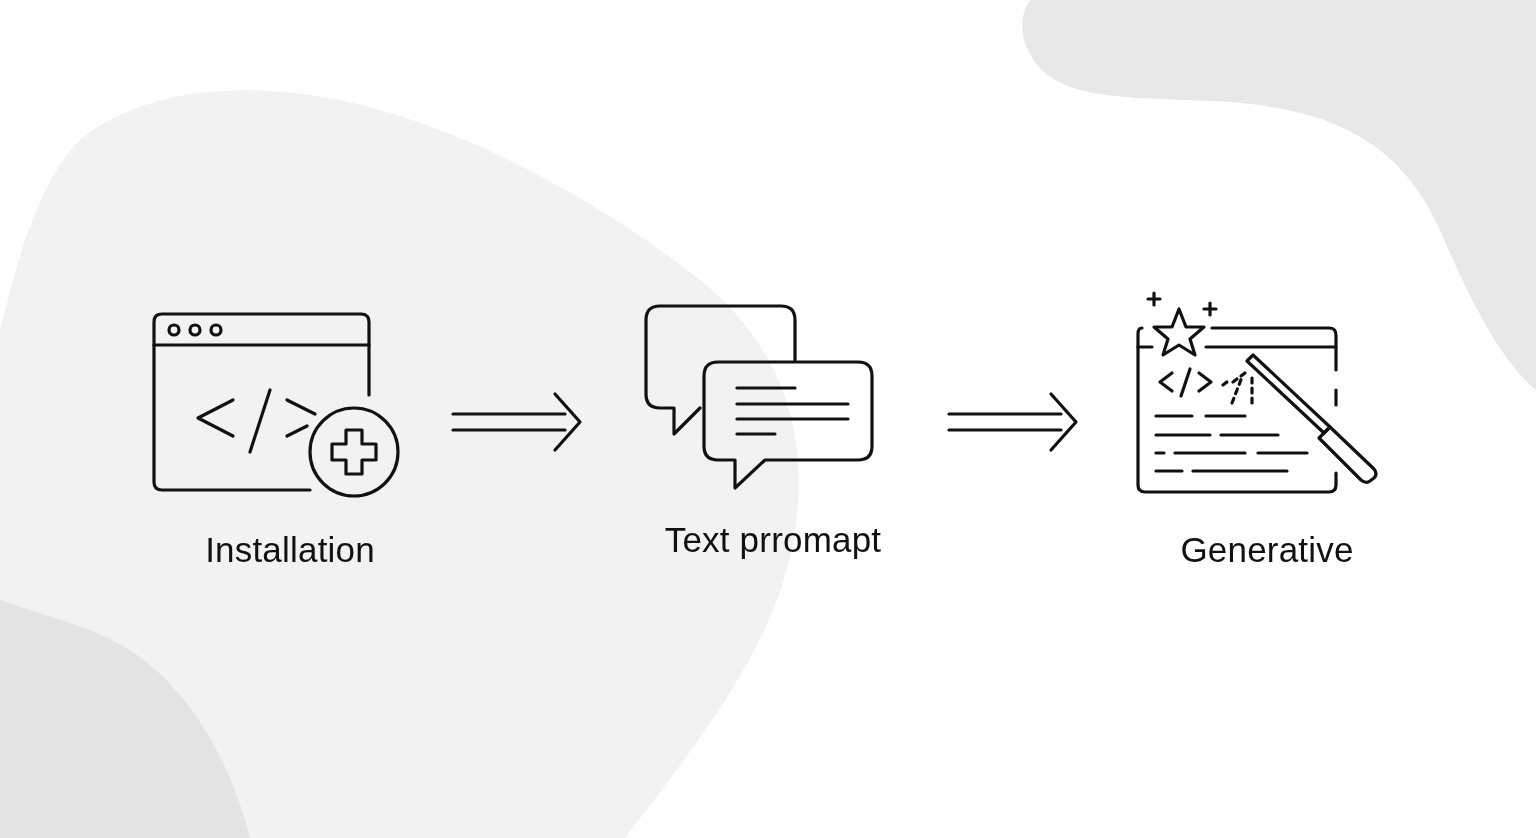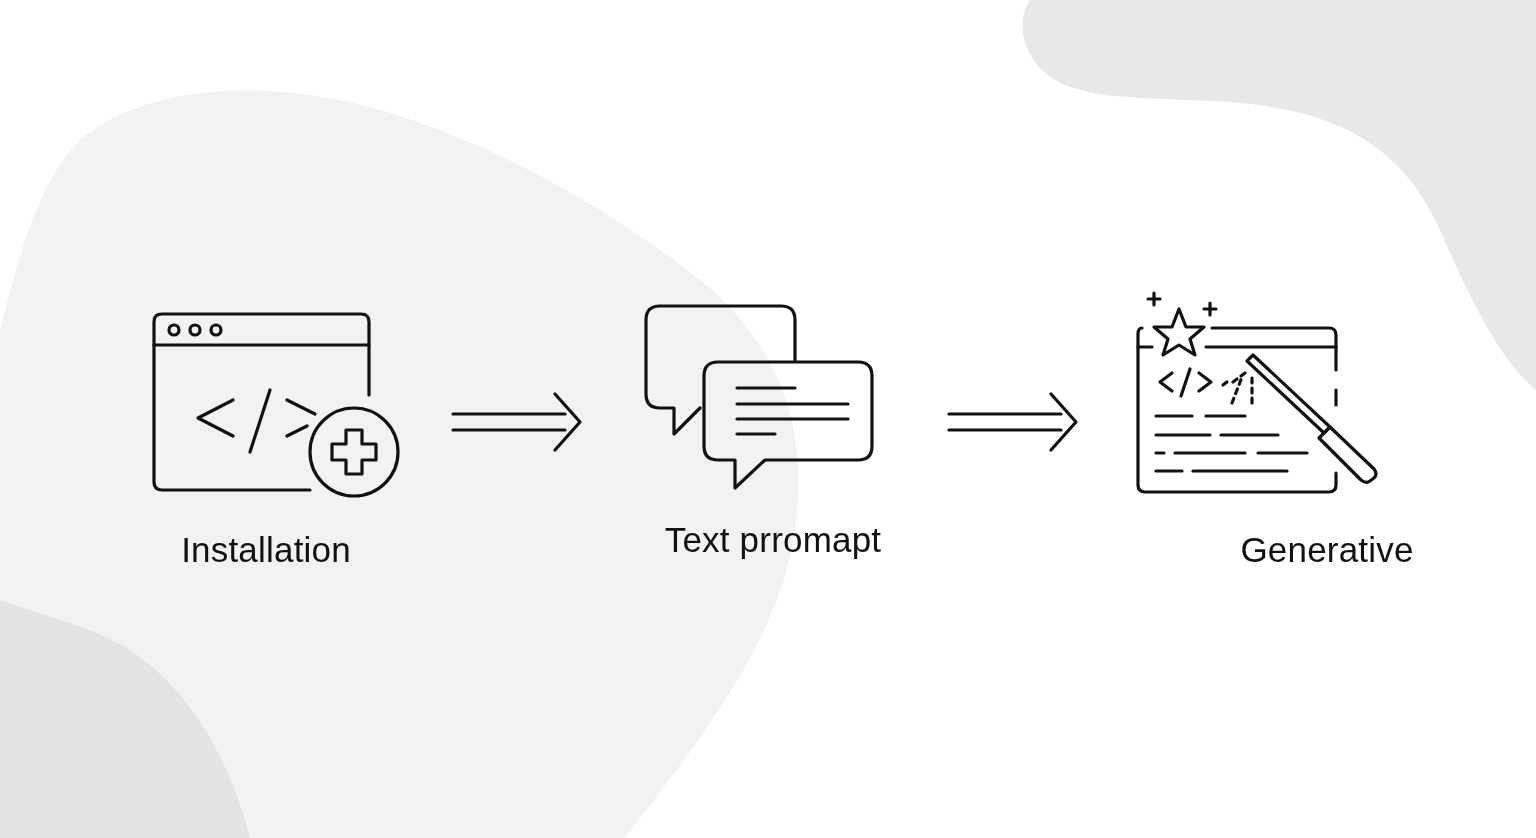--- a/index.html
+++ b/index.html
@@ -35,21 +35,21 @@
     <circle class="ico" cx="45" cy="20" r="5"></circle>
     <circle class="ico" cx="66" cy="20" r="5"></circle>
     <polyline class="ico" points="83,90 48,108 83,126"></polyline>
     <line class="ico" x1="120" y1="80" x2="100" y2="142"></line>
     <polyline class="ico" points="137,90 165,104"></polyline>
     <polyline class="ico" points="137,126 157,116"></polyline>
     <circle class="ico" cx="204" cy="142" r="44"></circle>
     <path class="ico" d="M196,120 L212,120 L212,134 L226,134 L226,150 L212,150 L212,164 L196,164 L196,150 L182,150 L182,134 L196,134 Z"></path>
   </svg>
 </div>
-<div class="label" style="left:266px; top:530px;">Installation</div>
+<div class="label" style="left:290px; top:530px;">Installation</div>
 
 <svg class="arrow" style="left:450px; top:390px;" width="135" height="65" viewBox="0 0 135 65">
   <line class="ico" x1="3" y1="24" x2="115" y2="24"></line>
   <line class="ico" x1="3" y1="40" x2="115" y2="40"></line>
   <polyline class="ico" points="105,4 130,32 105,60"></polyline>
 </svg>
 
 <div class="step" style="left:640px; top:300px;">
   <svg width="240" height="195" viewBox="0 0 240 195">
     <path class="ico" d="M155,60 L155,20 Q155,6 141,6 L20,6 Q6,6 6,20 L6,94 Q6,108 20,108 L34,108 L34,134 L60,108"></path>
@@ -101,13 +101,13 @@
     <line class="ico" x1="128" y1="168" x2="177" y2="168"></line>
     <line class="ico" x1="26" y1="186" x2="52" y2="186"></line>
     <line class="ico" x1="63" y1="186" x2="157" y2="186"></line>
 
     <g>
       <path class="ico" d="M117,76 L123,70 L200,142 L194,148 Z"></path>
       <path class="ico" d="M194,148 L200,142 L244,184 Q248,189 244,193 L240,196 Q236,199 231,195 L189,153 Z"></path>
     </g>
   </svg>
 </div>
-<div class="label" style="left:1327px; top:530px;">Generative</div>
+<div class="label" style="left:1267px; top:530px;">Generative</div>
 
 </body></html>

